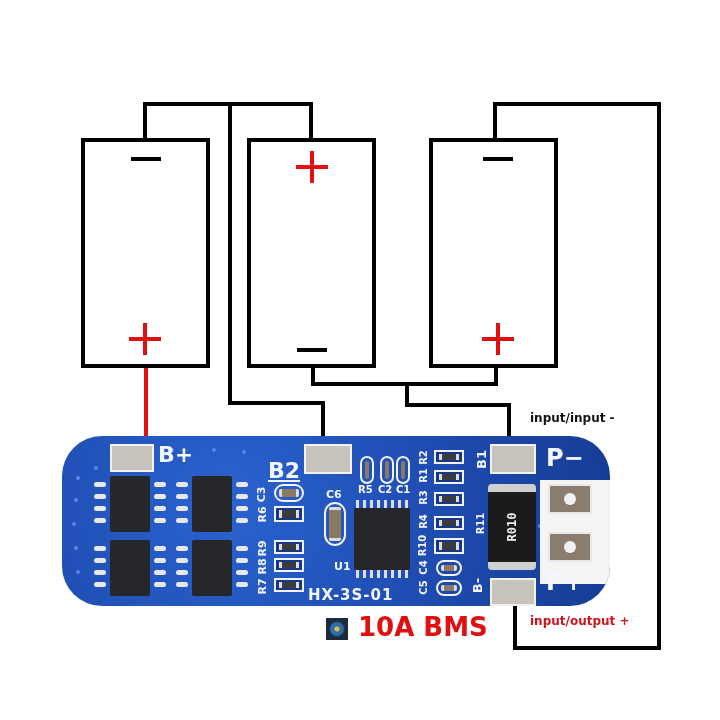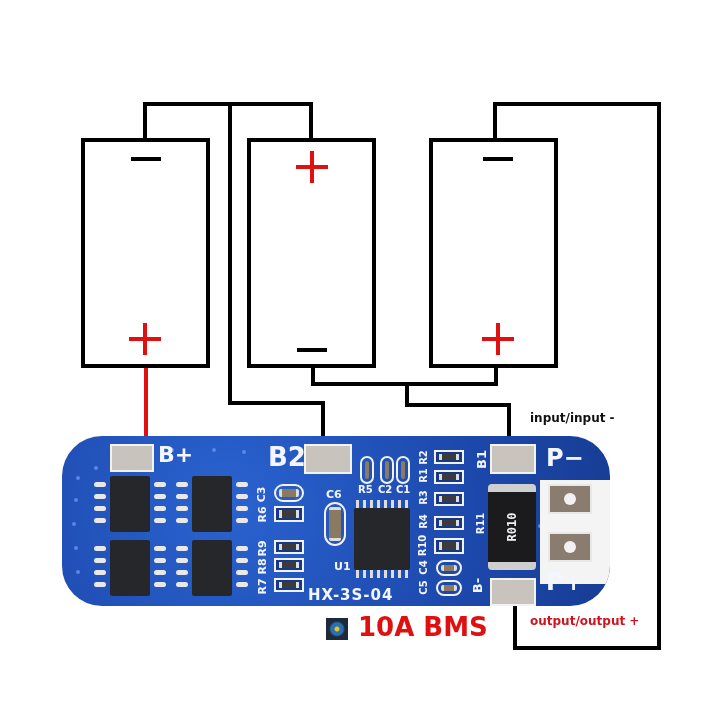--- a/index.html
+++ b/index.html
@@ -79,21 +79,21 @@
   <div class="via" style="left:108px; top:12px;"></div>
   <div class="via" style="left:150px; top:12px;"></div>
   <div class="via" style="left:180px; top:14px;"></div>
   <div class="via" style="left:462px; top:88px;"></div>
   <div class="via" style="left:476px; top:88px;"></div>
   <div class="via" style="left:490px; top:88px;"></div>
 
   <div class="pad" style="left:48px; top:8px; width:44px; height:28px;"></div>
   <div class="silk" style="left:96px; top:6px; font-size:22px;">B+</div>
 
-  <div class="silk" style="left:206px; top:6px; font-size:26px;">B2</div>
+  <div class="silk" style="left:206px; top:22px; font-size:22px;text-decoration:underline;">B2</div>
   <div class="pad" style="left:242px; top:8px; width:48px; height:30px;"></div>
 
   <div class="chip" style="left:48px; top:40px; width:40px; height:56px;"></div>
   <div class="chip" style="left:130px; top:40px; width:40px; height:56px;"></div>
   <div class="chip" style="left:48px; top:104px; width:40px; height:56px;"></div>
   <div class="chip" style="left:130px; top:104px; width:40px; height:56px;"></div>
 
   <div class="pin" style="left:32px; top:46px;"></div>
   <div class="pin" style="left:32px; top:58px;"></div>
   <div class="pin" style="left:32px; top:70px;"></div>
@@ -213,20 +213,20 @@
   <div class="abs" style="left:478px; top:44px; width:70px; height:104px; background:#f4f4f4;"></div>
   <div class="silk" style="left:484px; top:8px; font-size:24px;">P−</div>
   <div class="term" style="left:486px; top:48px; width:44px; height:30px;">
       <div class="hole"></div>
     </div>
   <div class="term" style="left:486px; top:96px; width:44px; height:30px;">
       <div class="hole"></div>
     </div>
   <div class="silk" style="left:484px; top:132px; font-size:24px;">P+</div>
 
-  <div class="silk" style="left:246px; top:150px; font-size:15px; letter-spacing:1px;">HX-3S-04</div>
+  <div class="silk" style="left:246px; top:150px; font-size:15px; letter-spacing:1px;">HX-3S-01</div>
 </div>
 
 <div class="label-io" style="left:530px; top:411px; color:#111; font-weight:bold;">input/input -</div>
-<div class="label-io" style="left:530px; top:614px; color:#d0141e; font-weight:bold;">output/output +</div>
+<div class="label-io" style="left:530px; top:614px; color:#d0141e; font-weight:bold;">input/output +</div>
 
 <div class="abs" style="left:326px; top:618px; width:22px; height:22px; background:radial-gradient(circle at 50% 50%, #e8c02a 0 2px, #2a6fb0 3px 6px, #1e2a3a 8px);"></div>
 <div class="abs" style="left:358px; top:612px; font-family:'DejaVu Sans',sans-serif; font-weight:bold; font-size:26px; color:#e01010;">10A BMS</div>
 
 </body></html>

